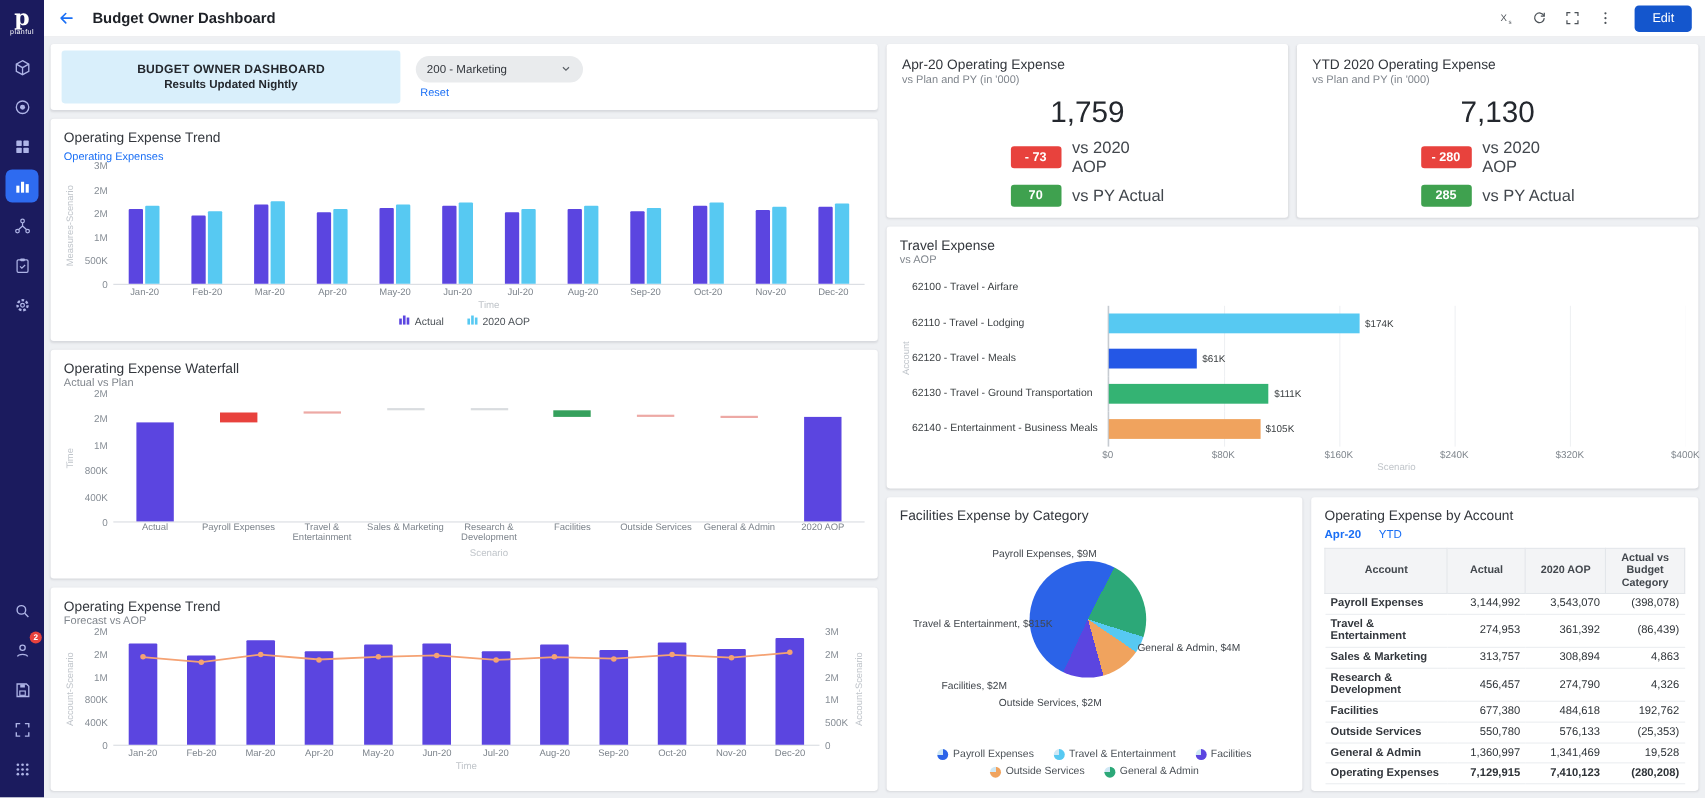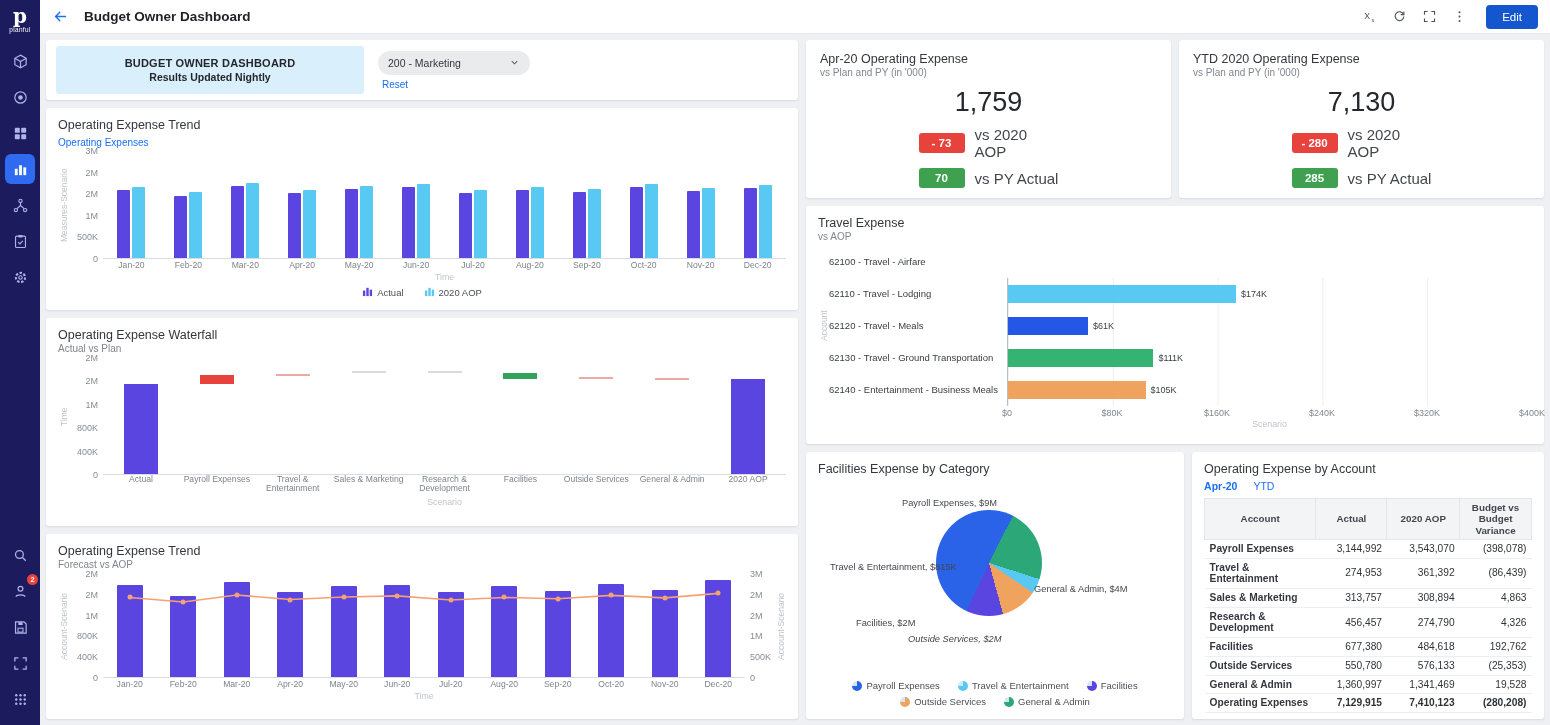--- a/index.html
+++ b/index.html
@@ -650,21 +650,21 @@
         </div>
 
         <div class="bottom-row">
           <div class="card pie-card">
             <div class="card-title">Facilities Expense by Category</div>
             <div id="pie-area">
                 <div class="pie" style="background: conic-gradient(from 205deg, rgb(43, 99, 232) 0deg, rgb(43, 99, 232) 181.9deg, rgb(44, 168, 120) 181.9deg, rgb(44, 168, 120) 262.7deg, rgb(87, 201, 242) 262.7deg, rgb(87, 201, 242) 279.2deg, rgb(240, 163, 94) 279.2deg, rgb(240, 163, 94) 319.6deg, rgb(91, 69, 224) 319.6deg, rgb(91, 69, 224) 360deg);"></div>
                 <div class="pie-label" style="left: 84px; top: 22px;">Payroll Expenses, $9M</div>
                 <div class="pie-label" style="left: 12px; top: 86px;">Travel &amp; Entertainment, $815K</div>
                 <div class="pie-label" style="left: 38px; top: 142px;">Facilities, $2M</div>
-                <div class="pie-label" style="left: 90px; top: 158px; font-style: italic;">Outside Services, $2M</div>
+                <div class="pie-label" style="left: 90px; top: 158px;">Outside Services, $2M</div>
                 <div class="pie-label" style="left: 216px; top: 108px;">General &amp; Admin, $4M</div>
               </div>
             <div class="pie-legend" id="pie-legend">
                 <div class="plg-row">
                   <div class="plg-item">
                     <span class="plg-icon" style="background: conic-gradient(rgb(43, 99, 232) 0deg, rgb(43, 99, 232) 270deg, rgb(207, 232, 245) 270deg, rgb(207, 232, 245) 360deg);"></span>
                     <span>Payroll Expenses</span>
                   </div>
                   <div class="plg-item">
                     <span class="plg-icon" style="background: conic-gradient(rgb(87, 201, 242) 0deg, rgb(87, 201, 242) 270deg, rgb(207, 232, 245) 270deg, rgb(207, 232, 245) 360deg);"></span>
@@ -692,21 +692,21 @@
             <div class="tabs">
               <span class="tab active">Apr-20</span>
               <span class="tab">YTD</span>
             </div>
             <table>
               <thead>
                   <tr id="acct-thead-row">
                     <th style="width: 34%;">Account</th>
                     <th class="num">Actual</th>
                     <th class="num">2020 AOP</th>
-                    <th class="num" style="width: 22%;">Budget vs Budget Variance</th>
+                    <th class="num" style="width: 22%;">Actual vs Budget Category</th>
                   </tr>
                 </thead>
               <tbody id="acct-tbody">
                   <tr>
                     <td class="name">Payroll Expenses</td>
                     <td class="num">3,144,992</td>
                     <td class="num">3,543,070</td>
                     <td class="num">(398,078)</td>
                   </tr>
                   <tr>

